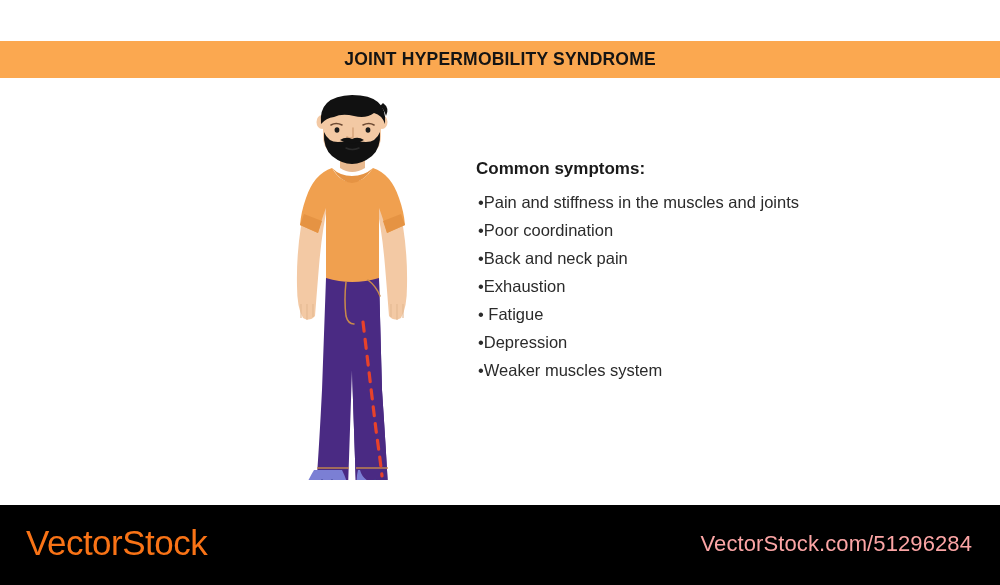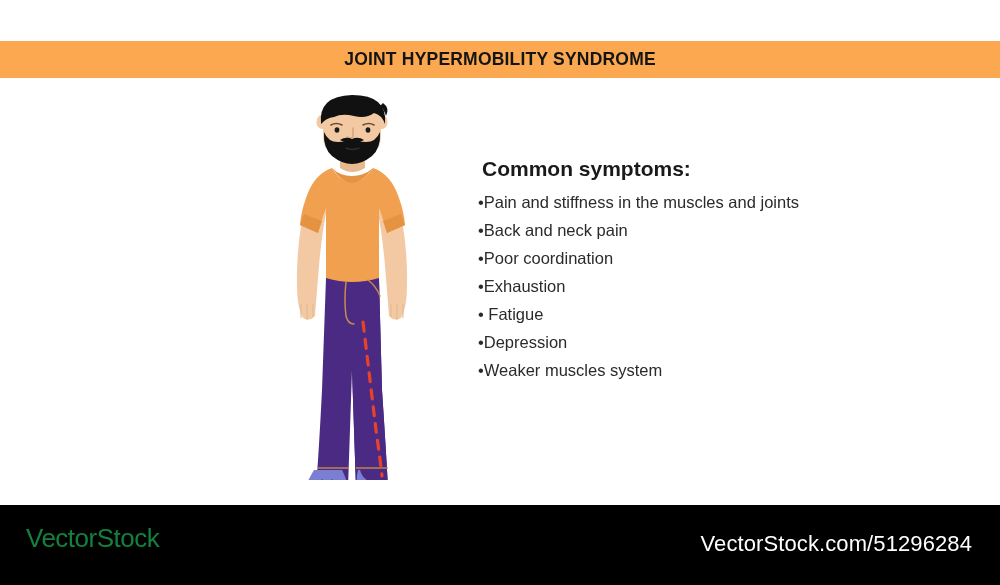--- a/index.html
+++ b/index.html
@@ -56,24 +56,24 @@
 
   
   .symptoms {
     position: absolute;
     left: 470px;
     top: 158px;
     width: 460px;
   }
   .symptoms-heading {
     font-family: "Liberation Sans", sans-serif;
-    font-size: 21px;
+    font-size: 17px;
     font-weight: bold;
     color: #1a1a1a;
-    margin: 0 0 6px 12px;
+    margin: 0 0 6px 6px;
     line-height: 22px;
   }
   .symptom-list {
     list-style: none;
     margin: 8px;
     padding: 0;
   }
   .symptom-item {
     font-family: "Liberation Sans", sans-serif;
     font-size: 16.5px;
@@ -89,33 +89,33 @@
     top: 505px;
     width: 1000px;
     height: 80px;
     background: #000000;
   }
   .footer-logo {
     position: absolute;
     left: 26px;
     top: 18px;
     font-family: "Liberation Sans", sans-serif;
-    font-size: 26px;
+    font-size: 35px;
     font-weight: normal;
-    color: #15803d;
+    color: #f97316;
     letter-spacing: -0.5px;
   }
   .footer-url {
     position: absolute;
     right: 28px;
     top: 26px;
     font-family: "Liberation Sans", sans-serif;
     font-size: 22px;
     font-weight: normal;
-    color: #ffffff;
+    color: #fca5a5;
     letter-spacing: 0.1px;
   }
 </style>
 </head>
 <body>
 
 <div class="page">
 
   <div class="header-band">
     <div class="header-title">JOINT HYPERMOBILITY SYNDROME</div>
@@ -206,22 +206,22 @@
       <rect x="86" y="405" width="49" height="5" rx="1.5" fill="#121212"></rect>
       <path d="M112,392 L118,396 M105,390 L110,394" stroke="#3b3f8a" stroke-width="1.5" fill="none" stroke-linecap="round"></path>
 
     </svg>
   </div>
 
   <div class="symptoms">
     <div class="symptoms-heading">Common symptoms:</div>
     <ul class="symptom-list">
       <li class="symptom-item">•Pain and stiffness in the muscles and joints</li>
+      <li class="symptom-item">•Poor coordination</li>
       <li class="symptom-item">•Back and neck pain</li>
-      <li class="symptom-item">•Poor coordination</li>
       <li class="symptom-item">•Exhaustion</li>
       <li class="symptom-item">• Fatigue</li>
       <li class="symptom-item">•Depression</li>
       <li class="symptom-item">•Weaker muscles system</li>
     </ul>
   </div>
 
   <div class="footer-band">
     <div class="footer-logo">VectorStock</div>
     <div class="footer-url">VectorStock.com/51296284</div>

